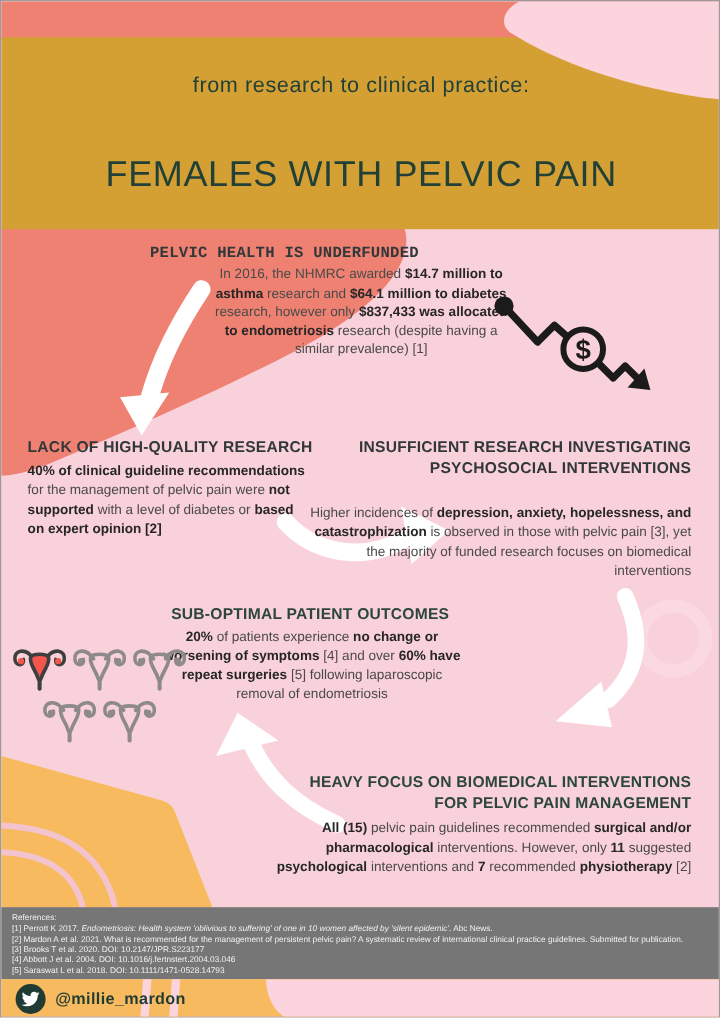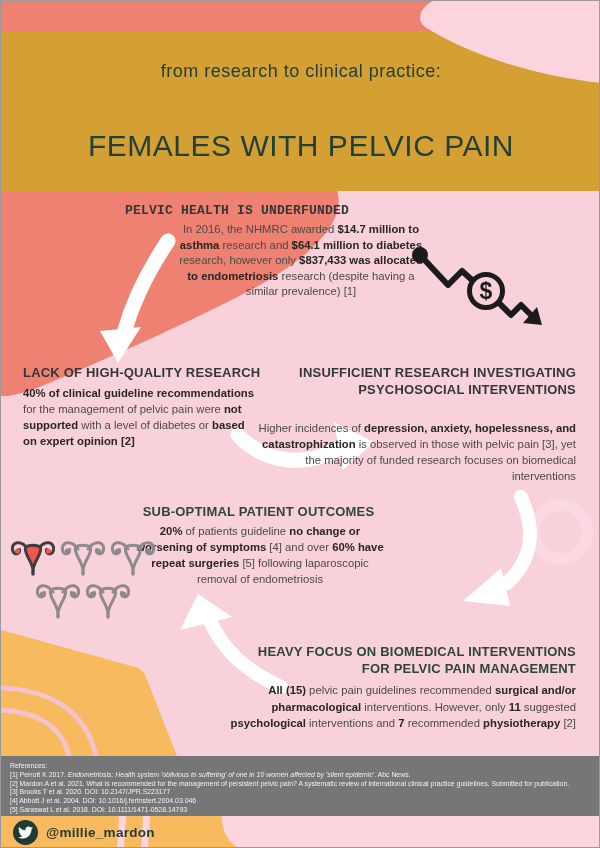--- a/index.html
+++ b/index.html
@@ -111,21 +111,21 @@
     <path d="M131,80 L112,78 L126,62 Z" fill="#1B1B1B"></path>
   </svg>
 
   <div class="txt sec-head h-quality">LACK OF HIGH-QUALITY RESEARCH</div>
   <div class="txt sec-body b-quality"><span class="b">40% of clinical guideline recommendations</span><span> for the management of pelvic pain were </span><span class="b">not supported</span><span> with a level of diabetes or </span><span class="b">based on expert opinion [2]</span></div>
 
   <div class="txt sec-head h-psych">INSUFFICIENT RESEARCH INVESTIGATING PSYCHOSOCIAL INTERVENTIONS</div>
   <div class="txt sec-body b-psych"><span>Higher incidences of </span><span class="b">depression, anxiety, hopelessness, and catastrophization</span><span> is observed in those with pelvic pain [3], yet the majority of funded research focuses on biomedical interventions</span></div>
 
   <div class="txt sec-head green h-outcomes">SUB-OPTIMAL PATIENT OUTCOMES</div>
-  <div class="txt sec-body b-outcomes"><span class="b">20%</span><span> of patients guideline </span><span class="b">no change or worsening of symptoms</span><span> [4] and over </span><span class="b">60% have repeat surgeries</span><span> [5] following laparoscopic removal of endometriosis</span></div>
+  <div class="txt sec-body b-outcomes"><span class="b">20%</span><span> of patients experience </span><span class="b">no change or worsening of symptoms</span><span> [4] and over </span><span class="b">60% have repeat surgeries</span><span> [5] following laparoscopic removal of endometriosis</span></div>
 
   <svg class="uterus-grid" width="150" height="86" viewBox="0 0 150 86">
     <defs>
       <symbol id="uterus" viewBox="0 0 48 42">
         <path d="M19,12 C12,2 2,5 3.5,13 C4.5,18.5 11.5,18 10.5,12.5" fill="none" stroke="currentColor" stroke-width="3" stroke-linecap="round"></path>
         <path d="M29,12 C36,2 46,5 44.5,13 C43.5,18.5 36.5,18 37.5,12.5" fill="none" stroke="currentColor" stroke-width="3" stroke-linecap="round"></path>
         <circle cx="8.5" cy="14" r="2.6" fill="var(--ovary,currentColor)"></circle>
         <circle cx="39.5" cy="14" r="2.6" fill="var(--ovary,currentColor)"></circle>
         <path d="M16.5,10.5 C19,7.5 29,7.5 31.5,10.5 C32.5,17.5 27.5,20.5 25.2,28.5 C24.6,30.5 23.4,30.5 22.8,28.5 C20.5,20.5 15.5,17.5 16.5,10.5 Z" fill="var(--womb,none)" stroke="currentColor" stroke-width="3" stroke-linejoin="round"></path>
         <path d="M24,30 L24,37" stroke="currentColor" stroke-width="3.4" stroke-linecap="round"></path>

